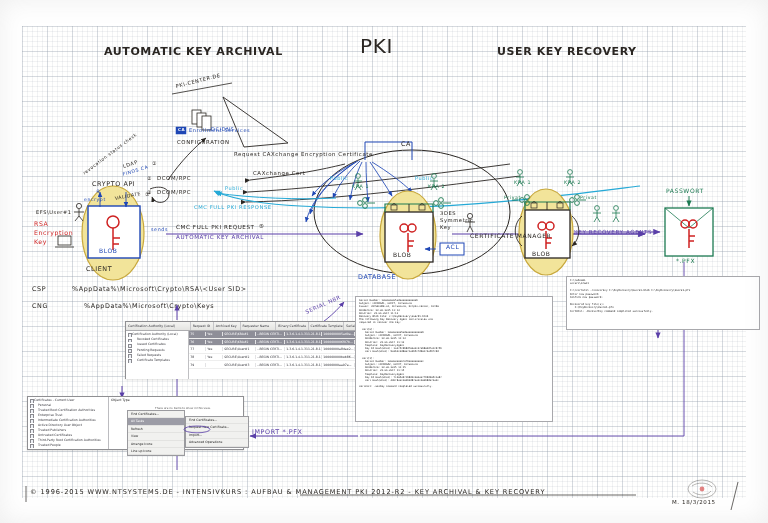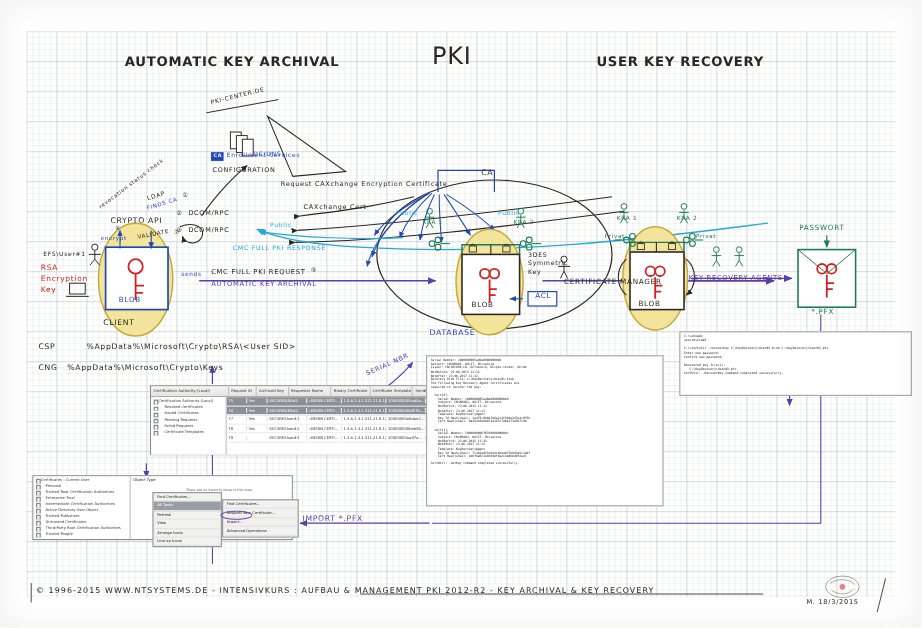--- a/index.html
+++ b/index.html
@@ -399,21 +399,21 @@
   <div class="hw ink-green" style="left:504px;top:196px;font-size:4.6px;">Privat</div>
   <div class="hw ink-green" style="left:580px;top:196px;font-size:4.6px;">Privat</div>
   <div class="hw ink-black cap" style="left:532px;top:251px;font-size:6px;">BLOB</div>
   <div class="hw ink-purple cap" style="left:574px;top:230px;font-size:5.6px;">KEY RECOVERY AGENTS</div>
   <div class="hw ink-green cap" style="left:666px;top:188px;font-size:6px;">PASSWORT</div>
   <div class="hw ink-green" style="left:676px;top:258px;font-size:6px;">*.PFX</div>
 
   <div class="hw ink-black" style="left:32px;top:286px;font-size:6.4px;">CSP</div>
   <div class="hw ink-black" style="left:72px;top:286px;font-size:6.4px;">%AppData%\Microsoft\Crypto\RSA\&lt;User SID&gt;</div>
   <div class="hw ink-black" style="left:32px;top:303px;font-size:6.4px;text-align:center;">CNG</div>
-  <div class="hw ink-black" style="left:56px;top:303px;font-size:6.4px;">%AppData%\Microsoft\Crypto\Keys</div>
+  <div class="hw ink-black" style="left:84px;top:303px;font-size:6.4px;">%AppData%\Microsoft\Crypto\Keys</div>
 
   <div class="hw ink-purple cap sk" style="left:306px;top:310px;font-size:5.4px;transform:rotate(-24deg)">SERIAL NBR</div>
   <div class="hw ink-purple cap" style="left:252px;top:429px;font-size:6.4px;">IMPORT *.PFX</div>
 
   <div id="ca-shot">
     <div class="hdr">
       <span style="width:66px">Certification Authority (Local)</span>
       <span style="width:20px">Request ID</span>
       <span style="width:24px">Archived Key</span>
       <span style="width:34px">Requester Name</span>

